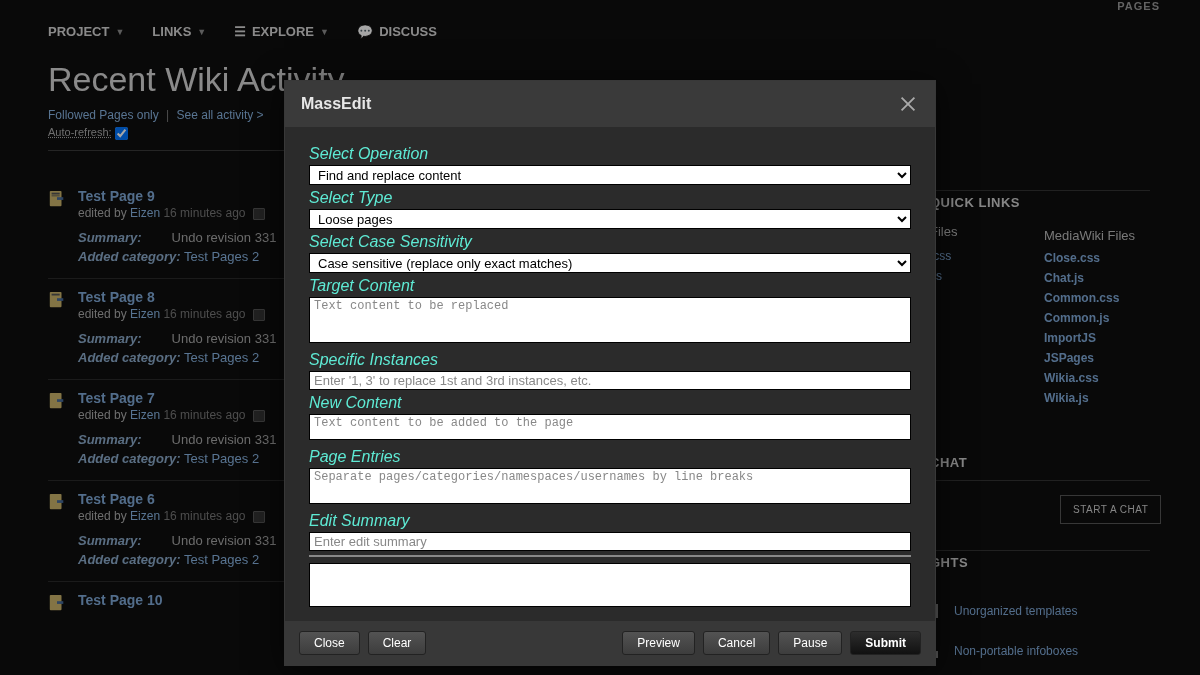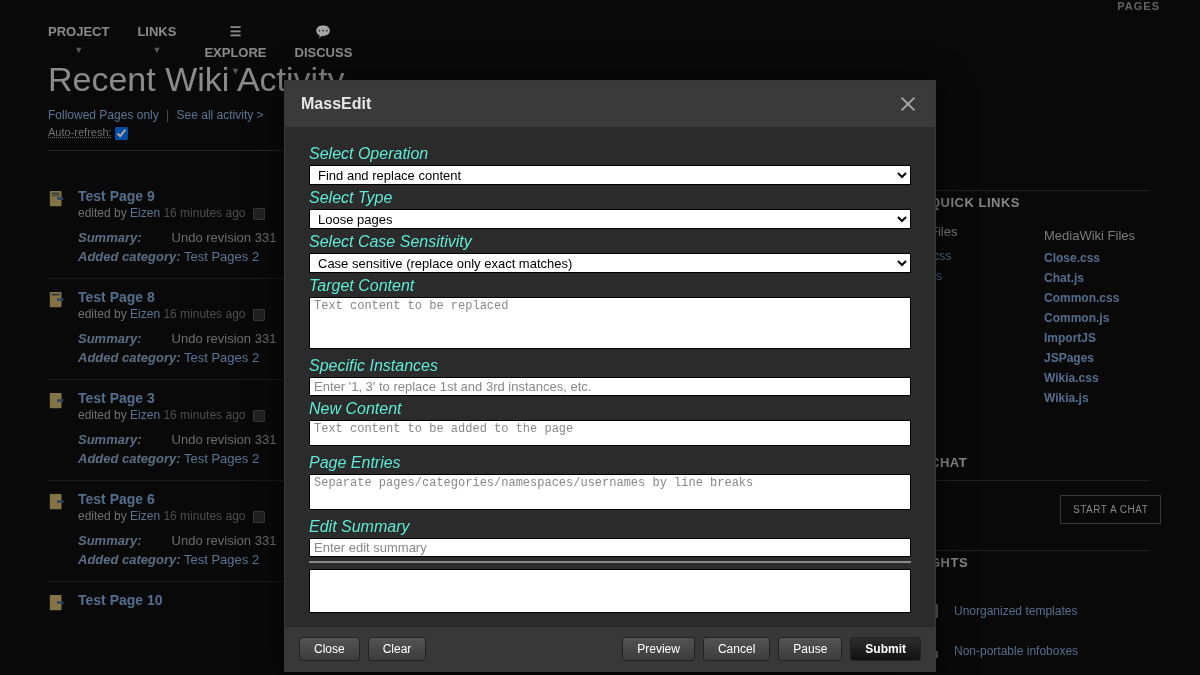--- a/index.html
+++ b/index.html
@@ -10,21 +10,21 @@
     width: 1200px;
     height: 675px;
     overflow: hidden;
     position: relative;
   }
   .topbar { position:absolute; top:0; right:40px; font-size:11px; color:#999; letter-spacing:1px; font-weight:bold;}
   .nav {
     position: absolute; left: 48px; top: 24px;
     display: flex; gap: 28px; font-size: 13px; font-weight: bold; color:#d5d4d4;
   }
-  .nav span { display:flex; align-items:center; gap:6px;flex-direction:column; }
+  .nav span { display:flex; align-items:center; gap:6px; }
   .caret { font-size:9px; color:#8c8c8c; }
   h1.page-title {
     position:absolute; left:48px; top:60px;
     font-size:34px; font-weight:300; color:#d5d4d4;
   }
   .subhead { position:absolute; left:48px; top:108px; font-size:12px; }
   .subhead a { color:#88b3e0; text-decoration:none; }
   .subhead .sep { color:#777; margin:0 4px; }
   .autorefresh { position:absolute; left:48px; top:126px; font-size:11px; color:#aaa; }
   .autorefresh u { text-decoration: dotted underline; }
@@ -85,21 +85,21 @@
   .modal .closex { width:22px; height:22px; cursor:pointer;}
   .modal .body { padding:18px 24px 14px; }
   .modal label { display:block; font-size:16px; color:#5eead4; margin-top:4px; margin-bottom:2px;font-style:italic;}
   .modal label.first { margin-top:0;}
   .modal select, .modal input[type=text], .modal textarea, .statuslog {
     width:100%; background:#fff; color:#000; border:1px solid #000;
     font-size:13px; padding:1px 4px;
   }
   .modal select { height:20px; }
   .modal textarea { font-family: "Courier New", monospace; font-size:12px; resize:none; }
-  .tgt { height:52px; } .newc { height:26px; } .pgent { height:36px; }
+  .tgt { height:46px; } .newc { height:26px; } .pgent { height:36px; }
   .statuslog { height:44px; }
   .hrule { border-top:2px solid #888; margin-top:4px; margin-bottom:6px;}
   .modal .footer {
     background:#383838; padding:10px 14px;
     display:flex; justify-content:space-between;
   }
   .btngrp { display:flex; gap:8px; }
   .btn {
     background:linear-gradient(#535353,#3d3d3d);
     color:#fff; border:1px solid #222; border-radius:3px;
@@ -169,21 +169,21 @@
     <div class="titleline"><a>Test Page 8</a></div>
     <div class="meta"><span>edited by</span> <a class="user">Eizen</a> <span class="time">16 minutes ago</span> <span class="smallicon"></span></div>
     <div class="summary"><span class="lbl">Summary:</span><span>Undo revision 331</span></div>
     <div class="cat"><span class="lbl">Added category:</span> <a class="val">Test Pages 2</a></div>
   </div>
   <div class="actitem">
     <span class="pageicon"><svg viewBox="0 0 20 20">
           <rect x="2" y="1" width="13" height="17" rx="1" fill="#c9b36b"></rect>
           <path d="M10 8 l7 0 l0 3 l-7 0 z" fill="#476a99"></path>
         </svg></span>
-    <div class="titleline"><a>Test Page 3</a></div>
+    <div class="titleline"><a>Test Page 7</a></div>
     <div class="meta"><span>edited by</span> <a class="user">Eizen</a> <span class="time">16 minutes ago</span> <span class="smallicon"></span></div>
     <div class="summary"><span class="lbl">Summary:</span><span>Undo revision 331</span></div>
     <div class="cat"><span class="lbl">Added category:</span> <a class="val">Test Pages 2</a></div>
   </div>
   <div class="actitem">
     <span class="pageicon"><svg viewBox="0 0 20 20">
           <rect x="2" y="1" width="13" height="17" rx="1" fill="#c9b36b"></rect>
           <path d="M10 8 l7 0 l0 3 l-7 0 z" fill="#476a99"></path>
         </svg></span>
     <div class="titleline"><a>Test Page 6</a></div>

